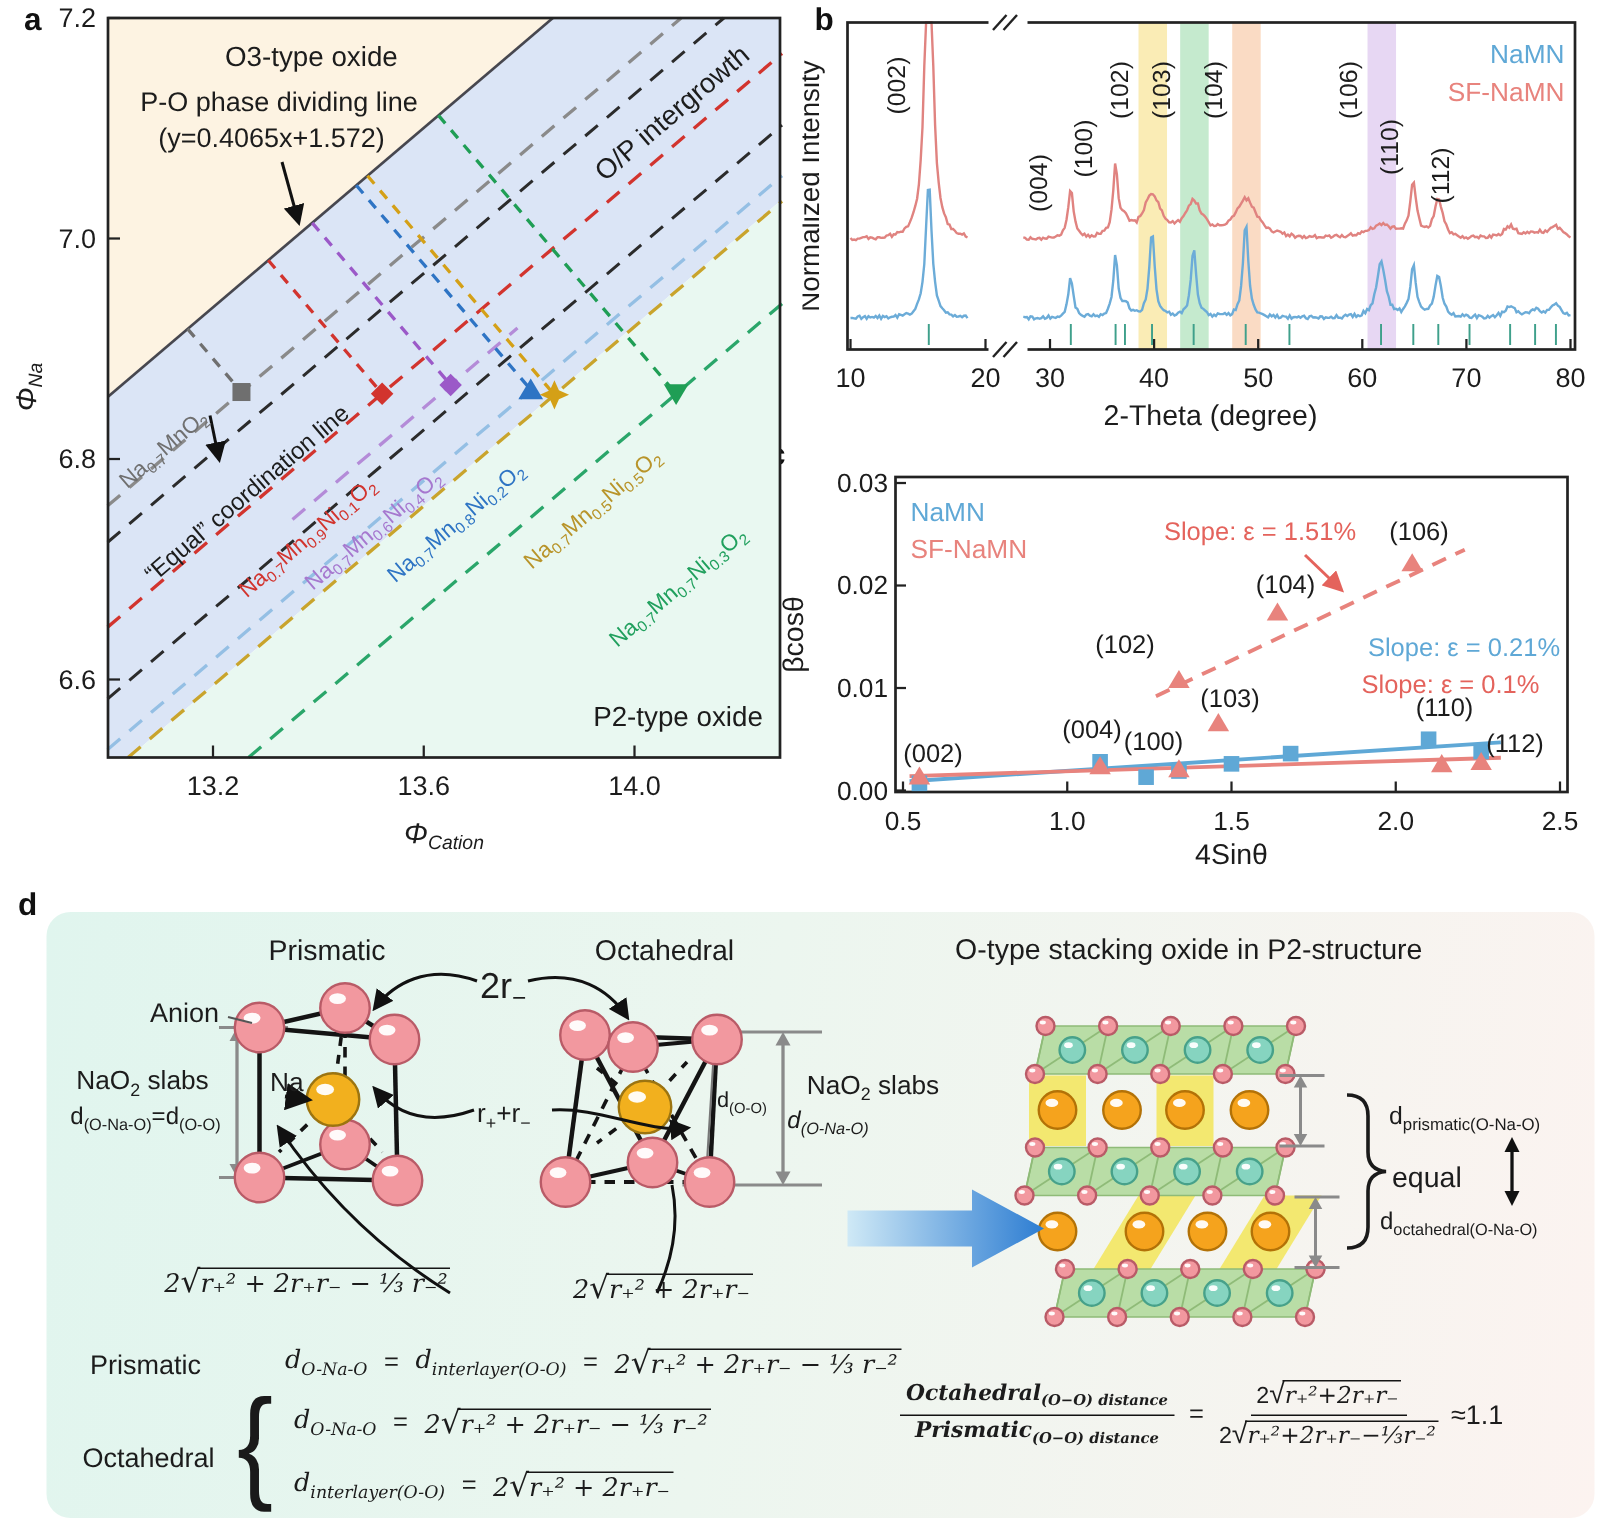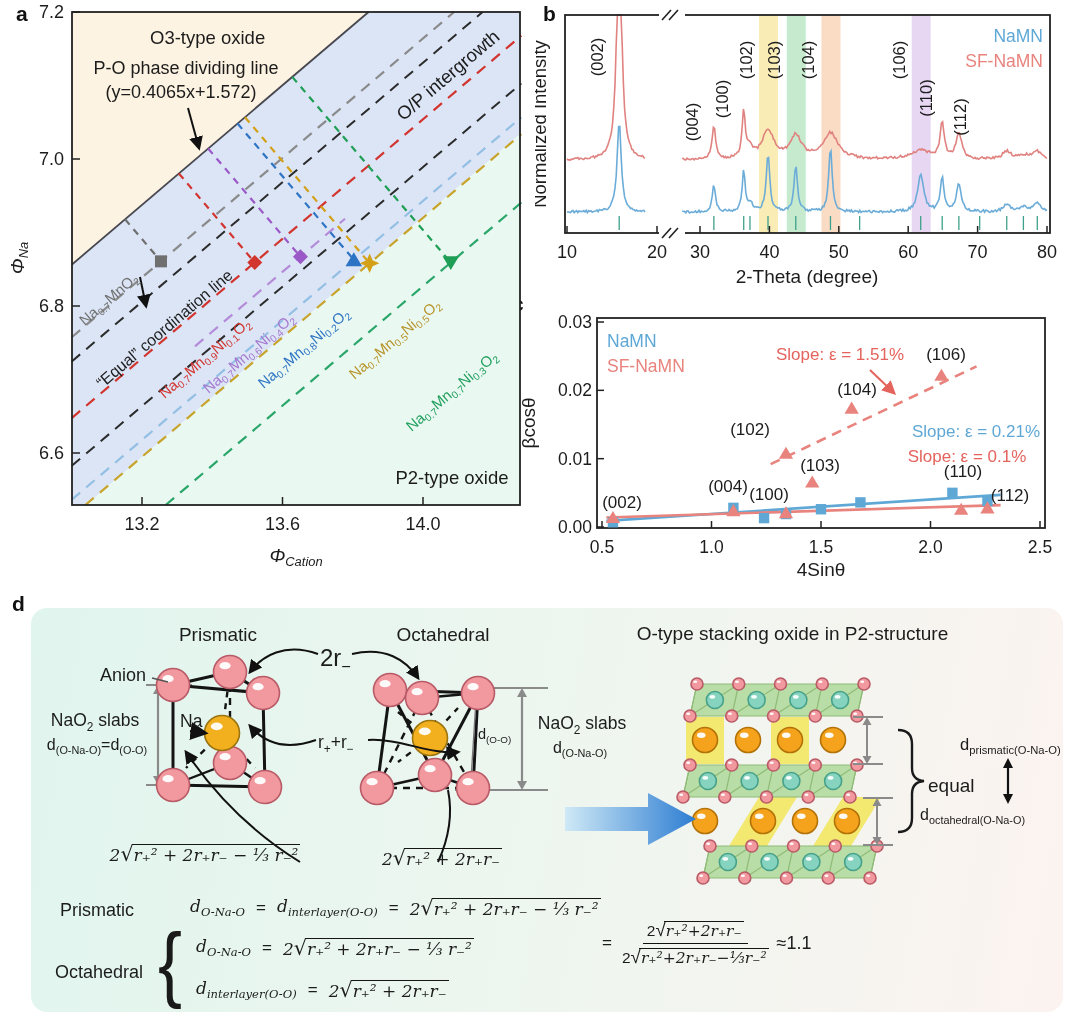--- a/index.html
+++ b/index.html
@@ -490,23 +490,23 @@
     <div class="pdt ctr" style="left:620px;top:43px;width:345px;font-size:19px;">O-type stacking oxide in P2-structure</div>
 
     <div class="pdt" style="left:100px;top:85px;font-size:18px;">Anion</div>
     <div class="pdt ctr" style="left:25px;top:130px;width:140px;font-size:17.5px;">NaO<sub>2</sub> slabs</div>
     <div class="pdt ctr" style="left:12px;top:156px;width:170px;font-size:16px;">d<sub>(O-Na-O)</sub>=d<sub>(O-O)</sub></div>
     <div class="pdt" style="left:180px;top:131px;font-size:17.5px;">Na</div>
     <div class="pdt" style="left:320px;top:64px;font-size:24px;">2r<sub>−</sub></div>
     <div class="pdt" style="left:318px;top:152px;font-size:17.5px;">r<sub>+</sub>+r<sub>−</sub></div>
     <div class="pdt" style="left:478px;top:146px;font-size:14.5px;">d<sub>(O-O)</sub></div>
     <div class="pdt ctr" style="left:517px;top:133px;width:130px;font-size:17.5px;">NaO<sub>2</sub> slabs</div>
-    <div class="pdt ctr" style="left:520px;top:159px;width:120px;font-size:16px;">d<sub>(O-Na-O)</sub></div>
-
-    <div class="pdt" style="left:926px;top:155px;font-size:16.5px;margin-left:34px;">d<sub>prismatic(O-Na-O)</sub></div>
+    <div class="pdt ctr" style="left:492px;top:159px;width:120px;font-size:16px;font-style:italic;">d<sub>(O-Na-O)</sub></div>
+
+    <div class="pdt" style="left:926px;top:155px;font-size:16.5px;">d<sub>prismatic(O-Na-O)</sub></div>
     <div class="pdt" style="left:928px;top:195px;font-size:19px;">equal</div>
     <div class="pdt" style="left:920px;top:226px;font-size:16px;">d<sub>octahedral(O-Na-O)</sub></div>
 
     <div class="pdt ctr math" style="left:90px;top:262px;width:230px;font-size:17px;">
       <span>2</span><span class="rt">√</span><span class="rad">r₊² + 2r₊r₋ − ¹⁄₃ r₋²</span>
     </div>
     <div class="pdt ctr math" style="left:352px;top:266px;width:180px;font-size:17px;">
       <span>2</span><span class="rt">√</span><span class="rad">r₊² + 2r₊r₋</span>
     </div>
 
@@ -525,20 +525,24 @@
       <span class="eqs">=</span>
       <span class="math"><span>2</span><span class="rt">√</span><span class="rad">r₊² + 2r₊r₋ − ¹⁄₃ r₋²</span></span>
     </div>
     <div class="pdt eqrow" style="left:196px;top:398px;">
       <span class="math">d<sub>interlayer(O-O)</sub></span>
       <span class="eqs">=</span>
       <span class="math"><span>2</span><span class="rt">√</span><span class="rad">r₊² + 2r₊r₋</span></span>
     </div>
 
     <div class="pdt" id="ratio-block" style="left:600px;top:338px;">
+      <span class="frac math bold-it" style="font-size:14.5px;">
+        <span class="num">Octahedral<sub>(O−O) distance</sub></span>
+        <span class="den">Prismatic<sub>(O−O) distance</sub></span>
+      </span>
       <span class="eqs">=</span>
       <span class="frac" style="font-size:15.5px;">
         <span class="num"><span>2</span><span class="rt">√</span><span class="math rad">r₊²+2r₊r₋</span></span>
         <span class="den"><span>2</span><span class="rt">√</span><span class="math rad">r₊²+2r₊r₋−¹⁄₃r₋²</span></span>
       </span>
       <span style="font-size:18px;">≈1.1</span>
     </div>
   </div>
 </div>
 

